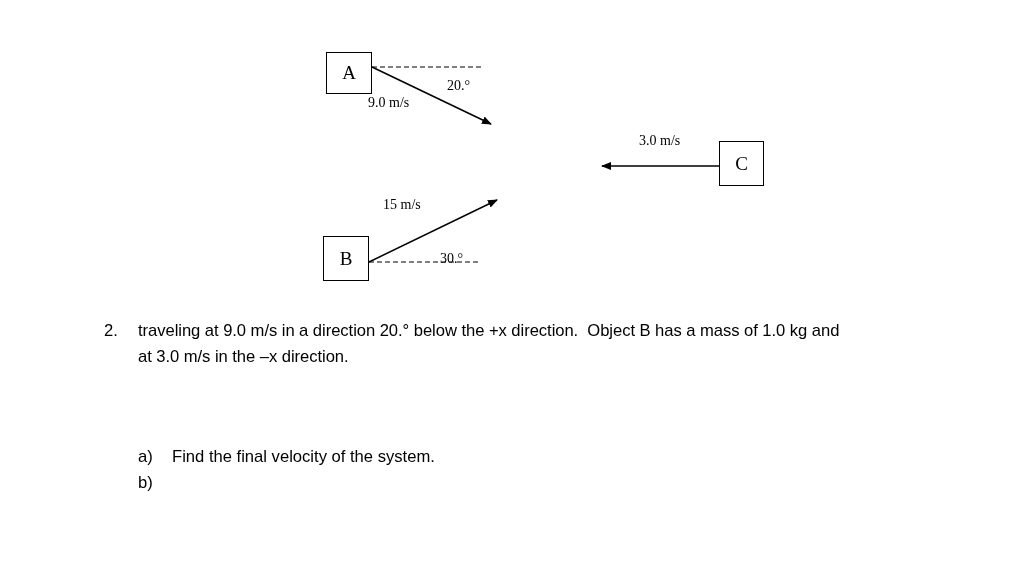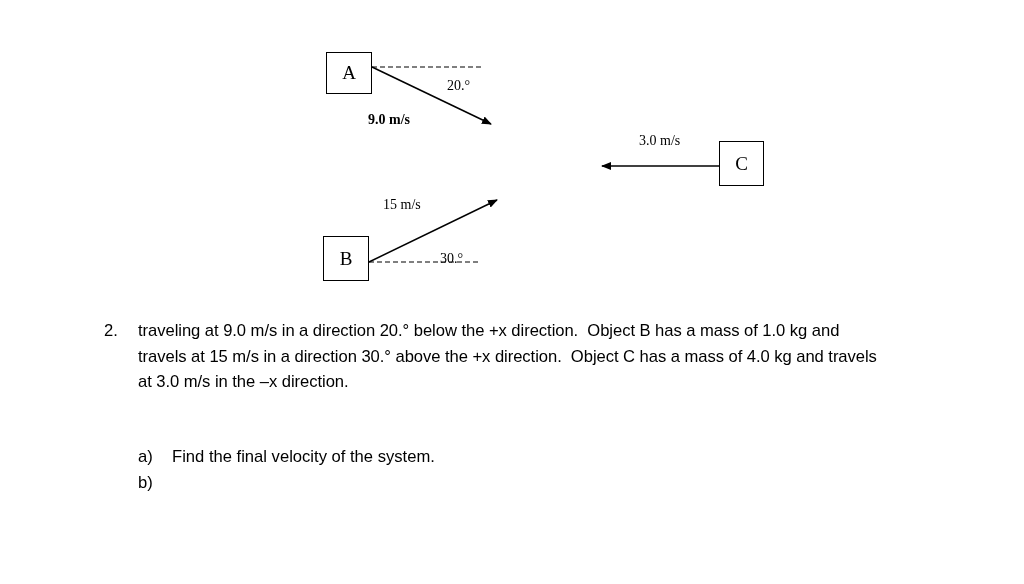--- a/index.html
+++ b/index.html
@@ -95,40 +95,39 @@
 
     <line x1="369" y1="262" x2="497" y2="200" stroke="#000" stroke-width="1.5" marker-end="url(#ah)"></line>
 
     <line x1="719" y1="166" x2="602" y2="166" stroke="#000" stroke-width="1.5" marker-end="url(#ah)"></line>
   </svg>
 
   <div class="box" style="left:326px;top:52px;width:46px;height:42px;">
     <span>A</span>
   </div>
   <div class="lbl" style="left:447px;top:79px;">20.°</div>
-  <div class="lbl" style="left:368px;top:113px;font-weight:bold;">9.0 m/s</div>
+  <div class="lbl" style="left:368px;top:96px;">9.0 m/s</div>
 
   <div class="box" style="left:323px;top:236px;width:46px;height:45px;">
     <span>B</span>
   </div>
   <div class="lbl" style="left:383px;top:198px;">15 m/s</div>
   <div class="lbl" style="left:440px;top:252px;">30.°</div>
 
   <div class="box" style="left:719px;top:141px;width:45px;height:45px;">
     <span>C</span>
   </div>
   <div class="lbl" style="left:639px;top:134px;">3.0 m/s</div>
 </div>
 
 <div class="problem">
   <div class="row">
     <span class="num">2.</span>
     <div class="text">
       <div style="white-space:pre">traveling at 9.0 m/s in a direction 20.° below the +x direction.  Object B has a mass of 1.0 kg and</div>
-      <div style="white-space:pre">travels at 15 m/s in a direction 30.° above the +x direction.  Object C has a mass of 4.0 kg and travels</div>
       <div style="white-space:pre">at 3.0 m/s in the –x direction.</div>
     </div>
   </div>
 </div>
 
 <div class="parts">
   <div class="row">
     <span class="mark">a)</span>
     <span>Find the final velocity of the system.</span>
   </div>

